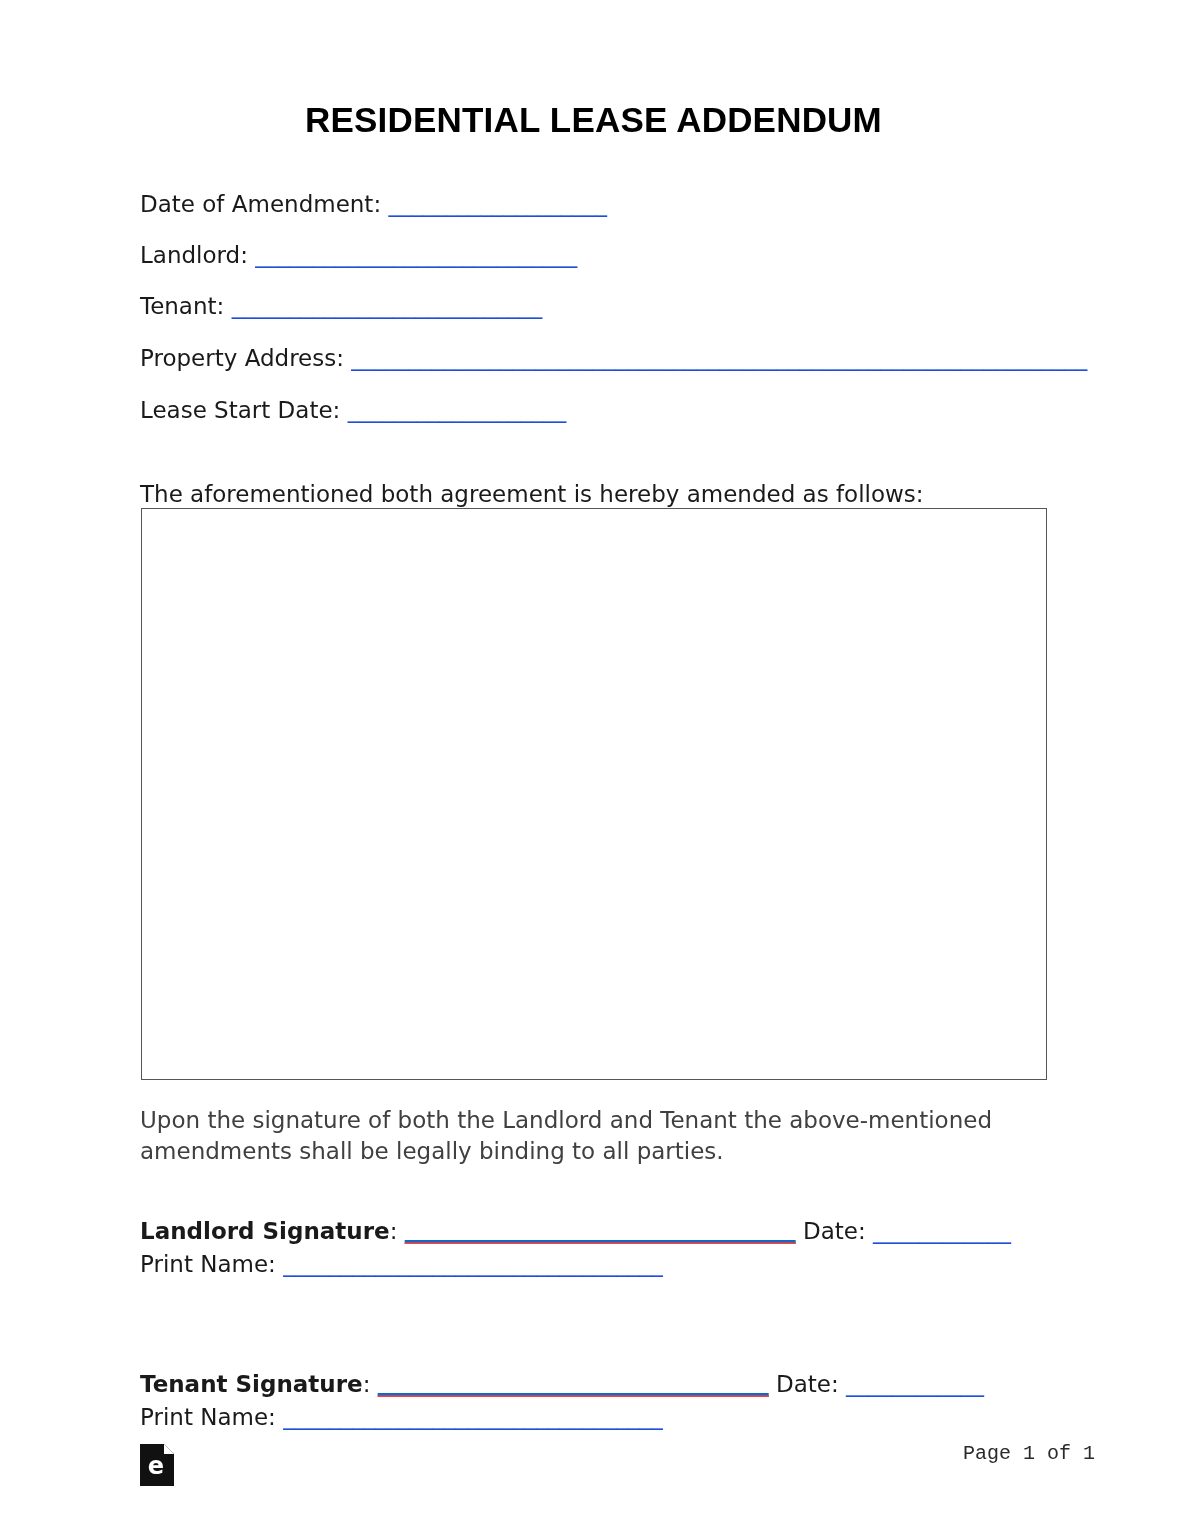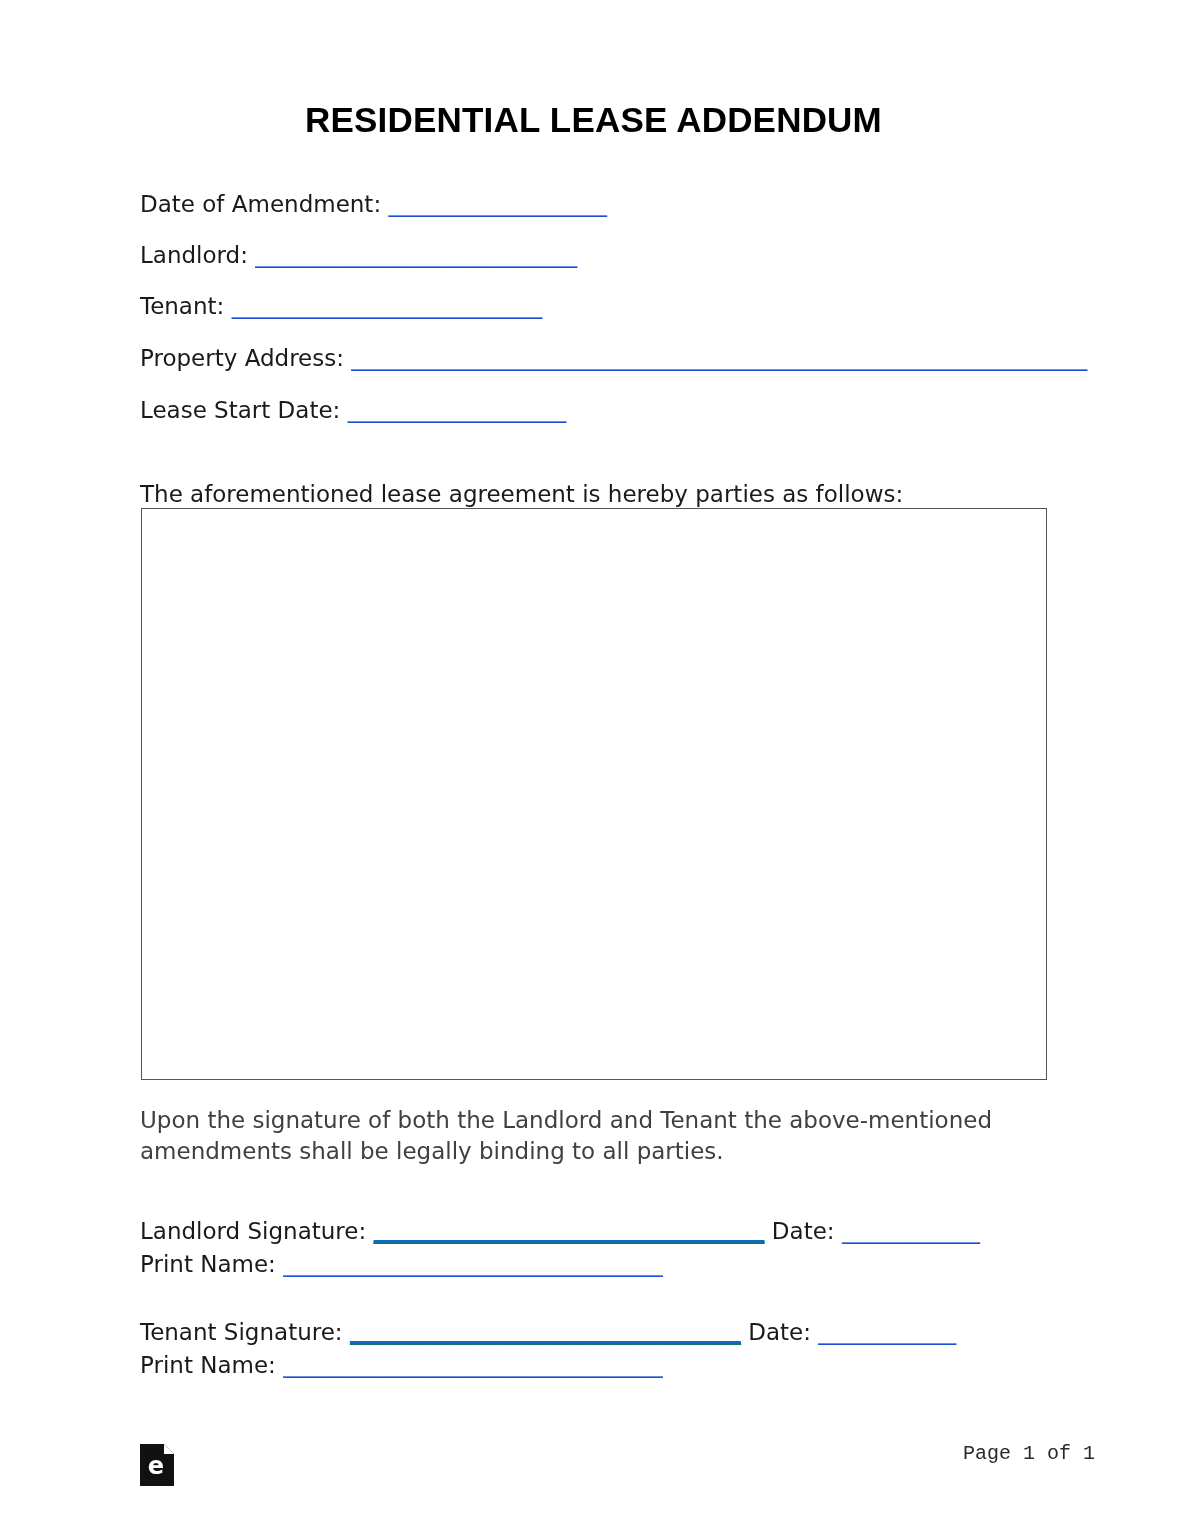--- a/index.html
+++ b/index.html
@@ -71,24 +71,24 @@
   }
   .sig-block {
     position: absolute;
     left: 140px;
     font-size: 23px;
     color: #1a1a1a;
     white-space: nowrap;
     line-height: 1.42;
   }
   .sig-label {
-    font-weight: normal;
+    font-weight: bold;
   }
   .sig-line {
-    color: #0f766e;
+    color: #ef4444;
     text-decoration: underline;
     text-decoration-color: #1268c9;
     text-decoration-thickness: 2.5px;
     text-underline-offset: 1px;
   }
   .print-row {
     display: block;
   }
   .footer-logo {
     position: absolute;
@@ -132,38 +132,38 @@
   <div class="field-row" style="top:294px;">
     <span>Tenant:</span>
     <span class="blank">___________________________</span>
   </div>
 
   <div class="field-row" style="top:398px;text-align:right;">
     <span>Lease Start Date:</span>
     <span class="blank">___________________</span>
   </div>
 
-  <div class="amend-intro">The aforementioned lease agreement is hereby parties as follows:</div>
+  <div class="amend-intro">The aforementioned both agreement is hereby amended as follows:</div>
 
   <div class="amend-box"></div>
 
   <div class="binding-para">Upon the signature of both the Landlord and Tenant the above-mentioned amendments shall be legally binding to all parties.</div>
 
   <div class="sig-block" style="top:1215px;">
     <span class="sig-label">Landlord Signature</span><span>:</span>
     <span class="sig-line">__________________________________</span>
     <span>Date:</span>
     <span class="blank">____________</span>
     <span class="print-row">
       <span>Print Name:</span>
       <span class="blank">_________________________________</span>
     </span>
   </div>
 
-  <div class="sig-block" style="top:1316px;">
+  <div class="sig-block" style="top:1368px;">
     <span class="sig-label">Tenant Signature</span><span>:</span>
     <span class="sig-line">__________________________________</span>
     <span>Date:</span>
     <span class="blank">____________</span>
     <span class="print-row">
       <span>Print Name:</span>
       <span class="blank">_________________________________</span>
     </span>
   </div>
 

